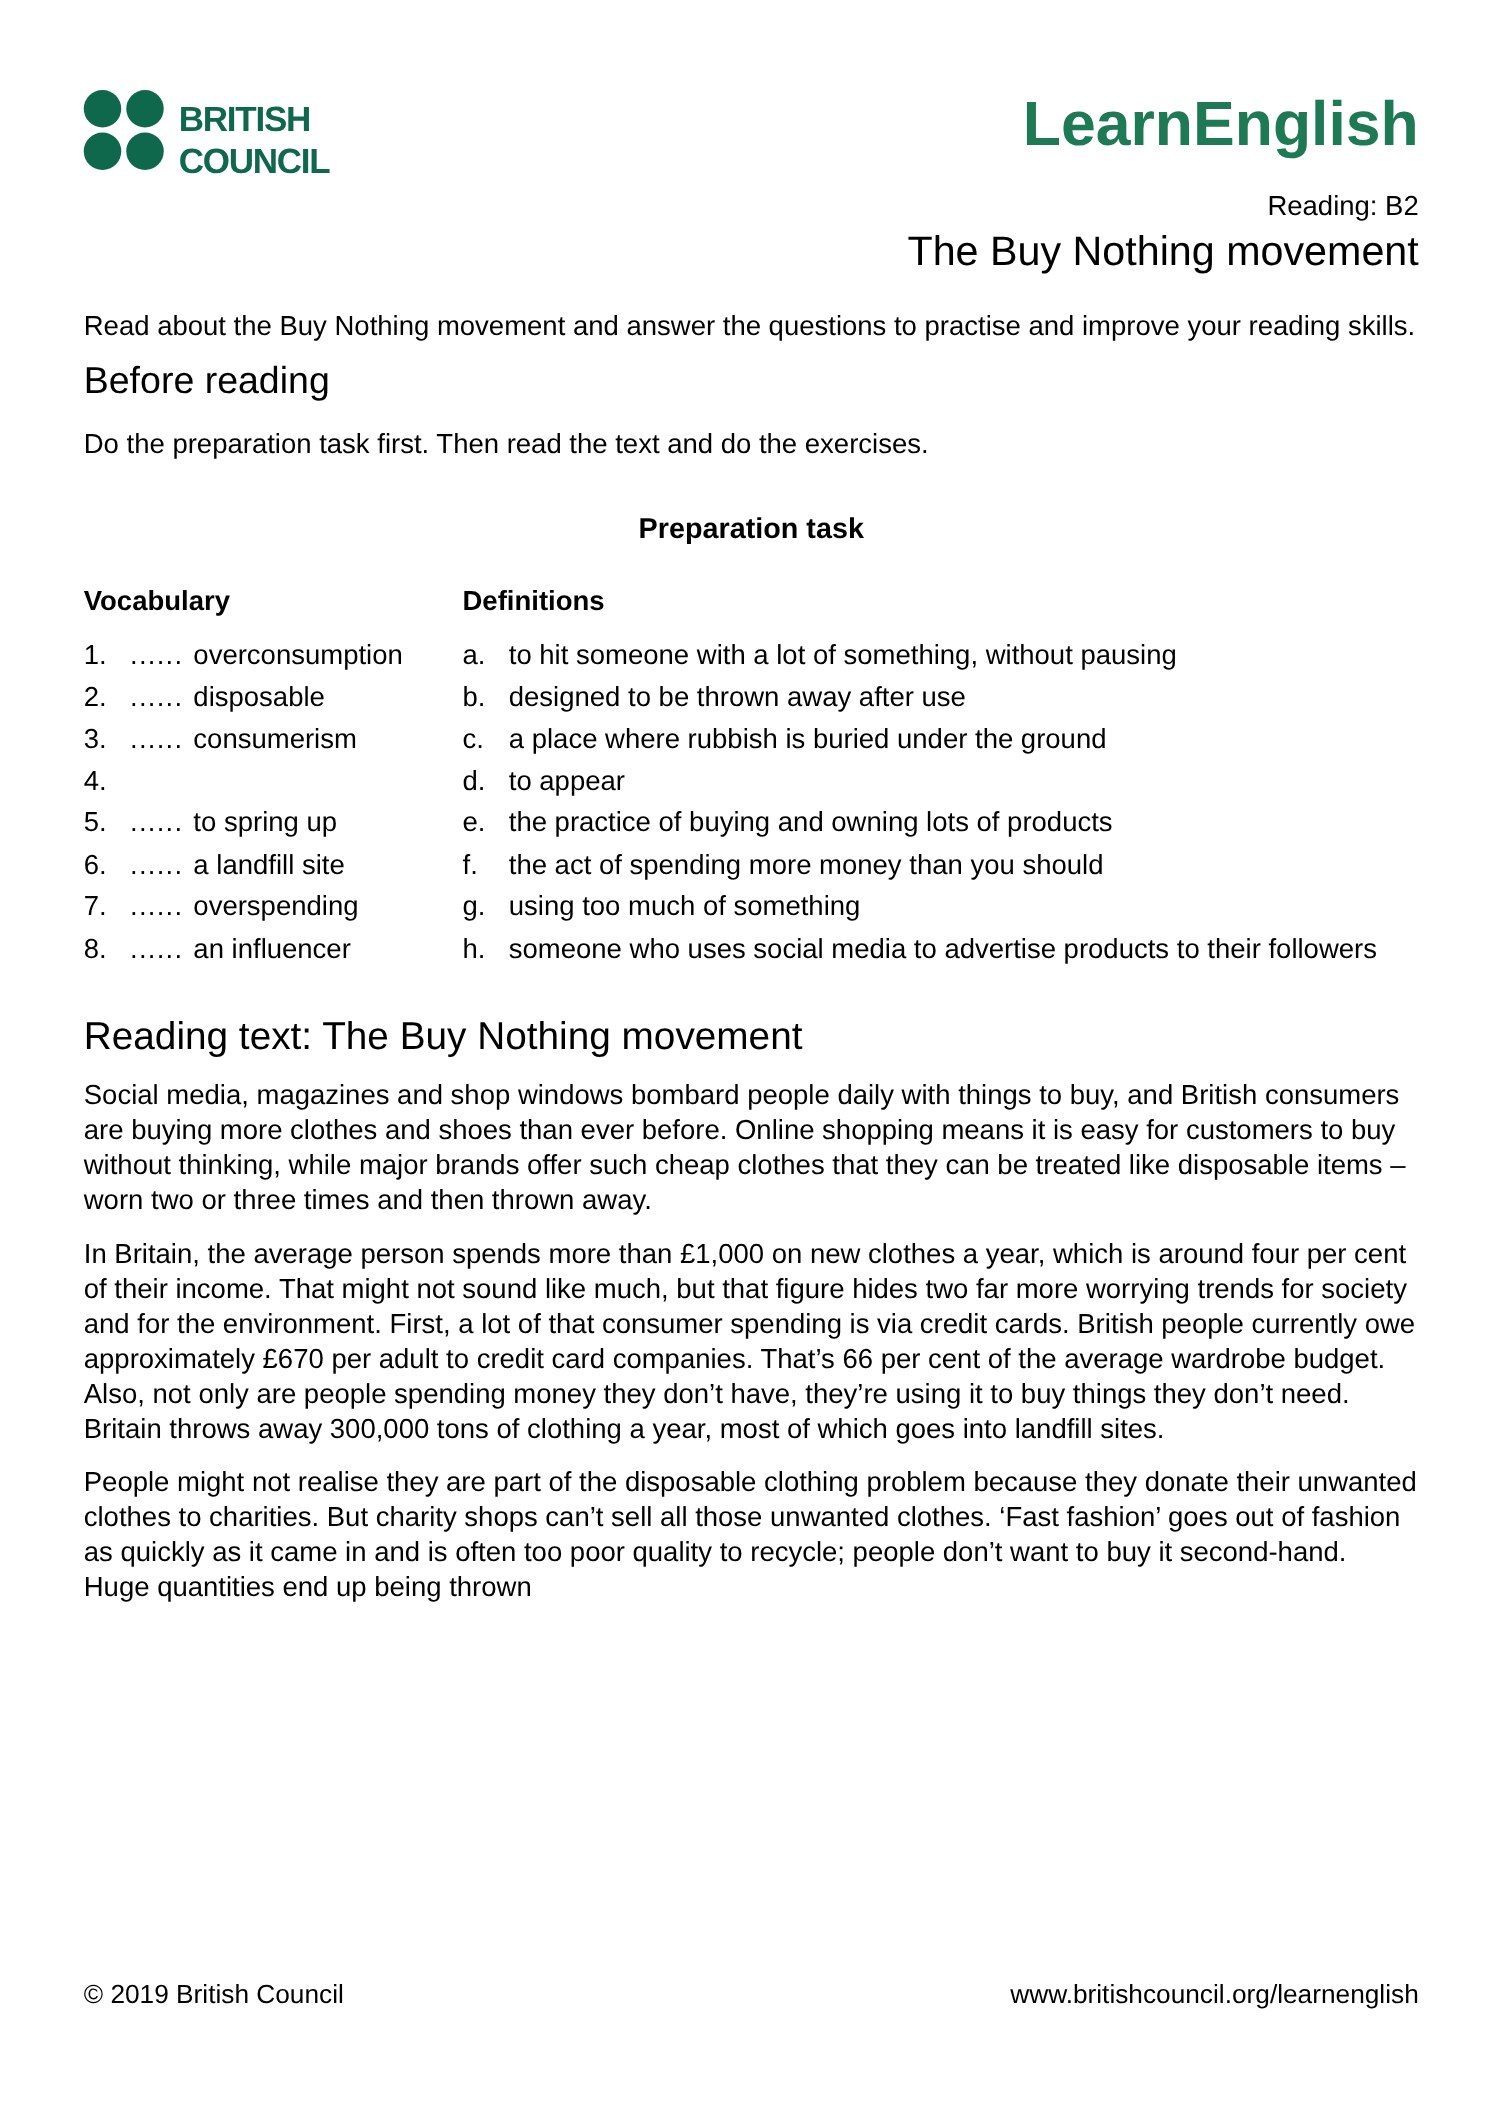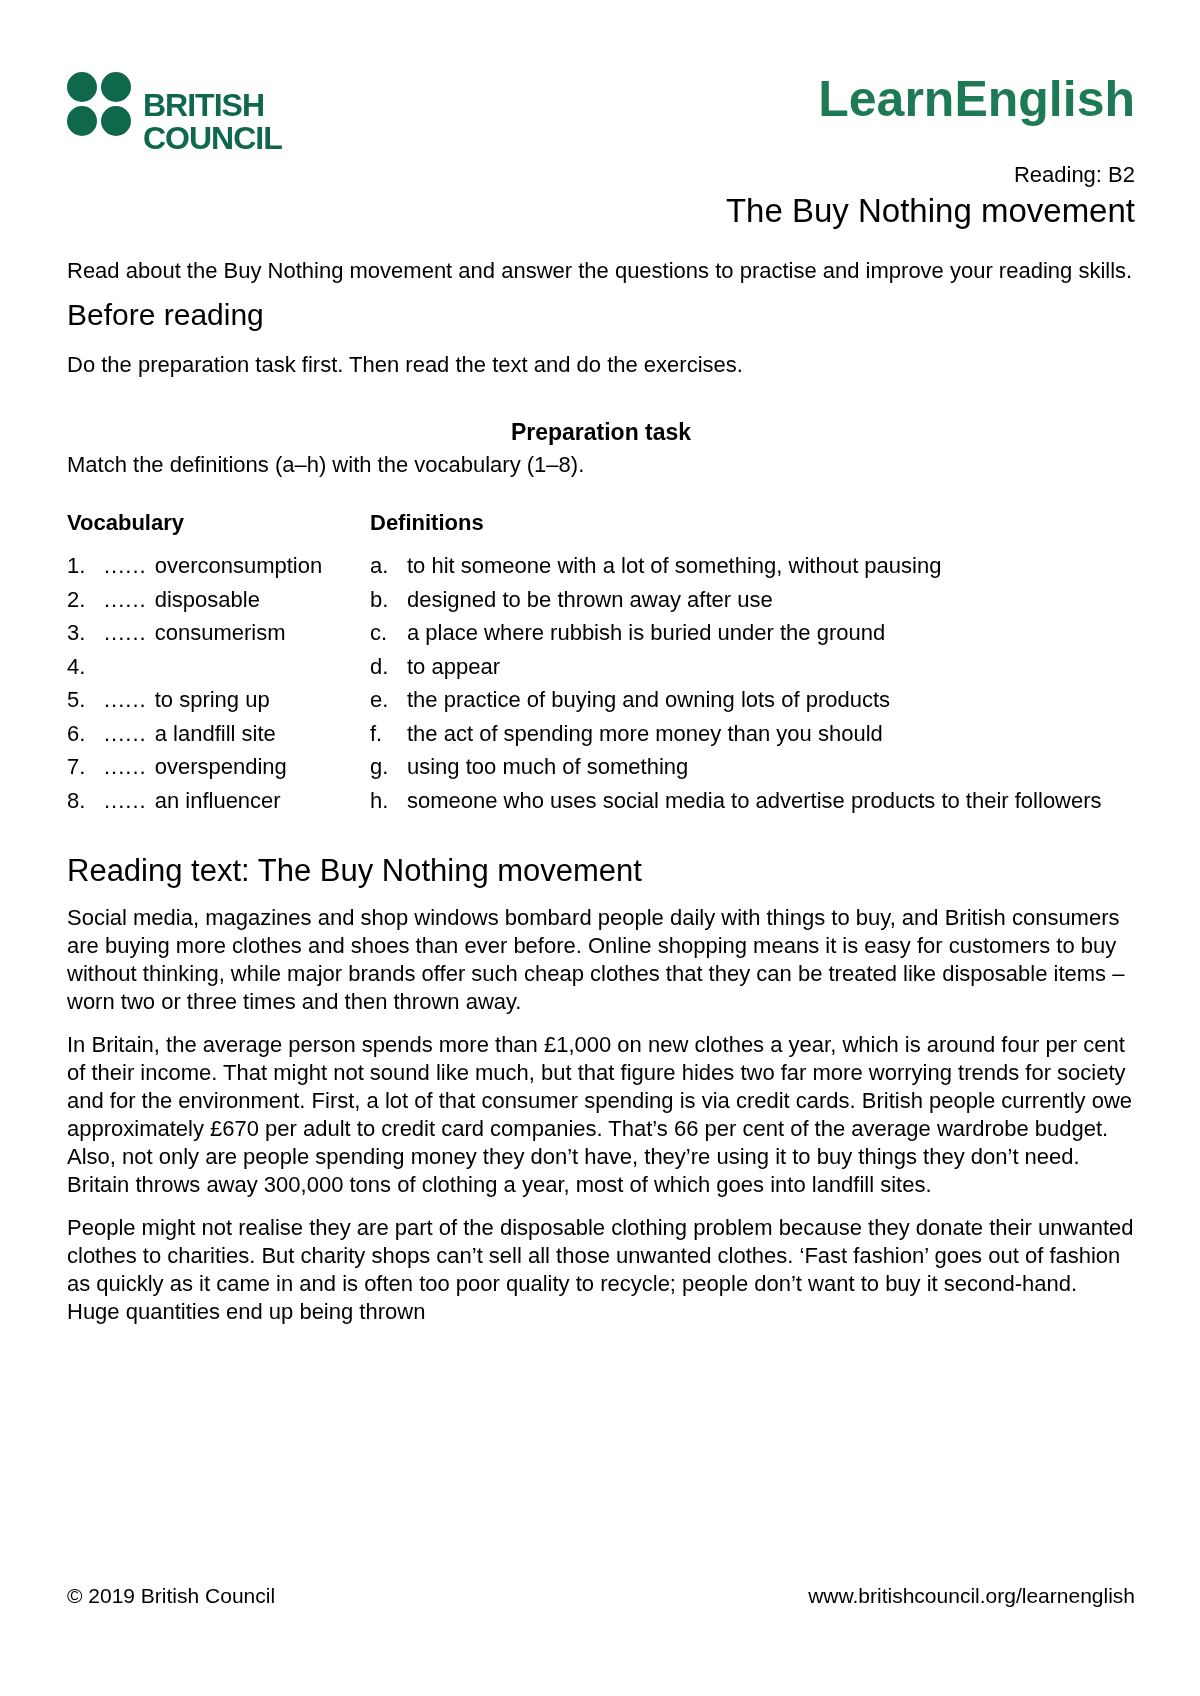--- a/index.html
+++ b/index.html
@@ -21,25 +21,25 @@
   .dots {
     display: grid;
     grid-template-columns: 30px 30px;
     grid-auto-rows: 30px;
     gap: 4px;
     margin-top: 2px;
   }
   .dot { width: 30px; height: 30px; border-radius: 50%; background: var(--logo-green); }
   .bc-wordmark {
     font-weight: 700;
-    font-size: 32px;
+    font-size: 28px;
     line-height: 33px;
     letter-spacing: -1px;
     color: var(--logo-green);
-    margin-top: 19px;
+    margin-top: 9px;
   }
   .le-logo { font-size: 50px; line-height: 58px; color: var(--learn-green); white-space: nowrap; }
   .le-learn { font-weight: 700; }
   .le-english { font-weight: 700; }
   
   .title-block { text-align: right; margin-top: 7px; }
   .level { font-size: 22px; line-height: 26px; }
   .doc-title { font-size: 33px; line-height: 40px; margin-top: 3px; text-align: right; }
   
   .body-par { font-size: 22px; line-height: 28px; margin: 0; }
@@ -101,21 +101,20 @@
     <div class="level">Reading: B2</div>
     <div class="doc-title">The Buy Nothing movement</div>
   </div>
 
   <p class="body-par intro">Read about the Buy Nothing movement and answer the questions to practise and improve your reading skills.</p>
 
   <h2 class="h-section before-heading">Before reading</h2>
   <p class="body-par before-text">Do the preparation task first. Then read the text and do the exercises.</p>
 
   <h3 class="h-sub prep-heading">Preparation task</h3>
-  <p class="body-par prep-instruction">Match the definitions (a–h) with the vocabulary (1–8).</p>
 
   <div class="cols">
     <div class="col-vocab">
       <div class="col-header">Vocabulary</div>
       <ul class="match-list">
         <li class="match-item">
             <span class="item-key">1.</span>
             <span class="item-text"><span class="vocab-blank">......</span><span>overconsumption</span></span>
           </li>
         <li class="match-item">

